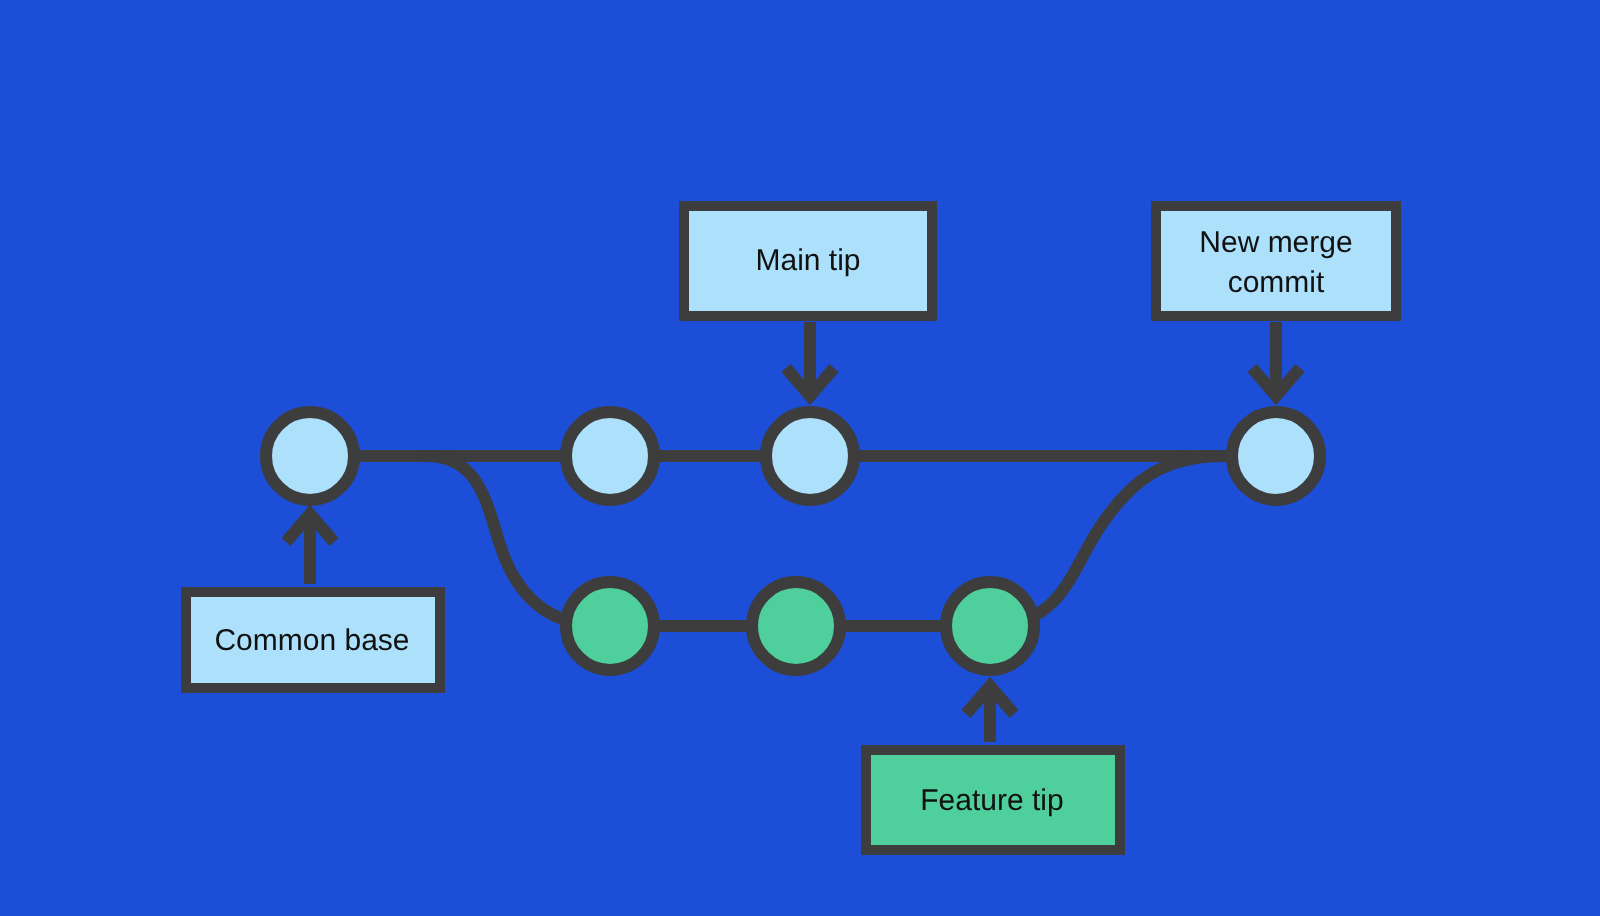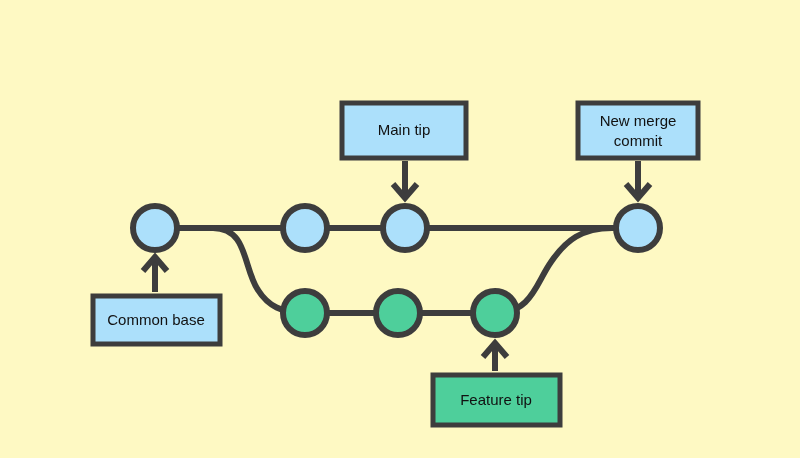--- a/index.html
+++ b/index.html
@@ -7,21 +7,21 @@
     padding: 0;
     background: #ffffff;
   }
   body {
     font-family: "Liberation Sans", sans-serif;
   }
   #diagram-root {
     position: relative;
     width: 800px;
     height: 458px;
-    background: #fef9c3;
+    background: #1d4ed8;
     overflow: hidden;
   }
   #git-graph {
     position: absolute;
     top: 0;
     left: 0;
     width: 800px;
     height: 458px;
   }
   .callout-label {

